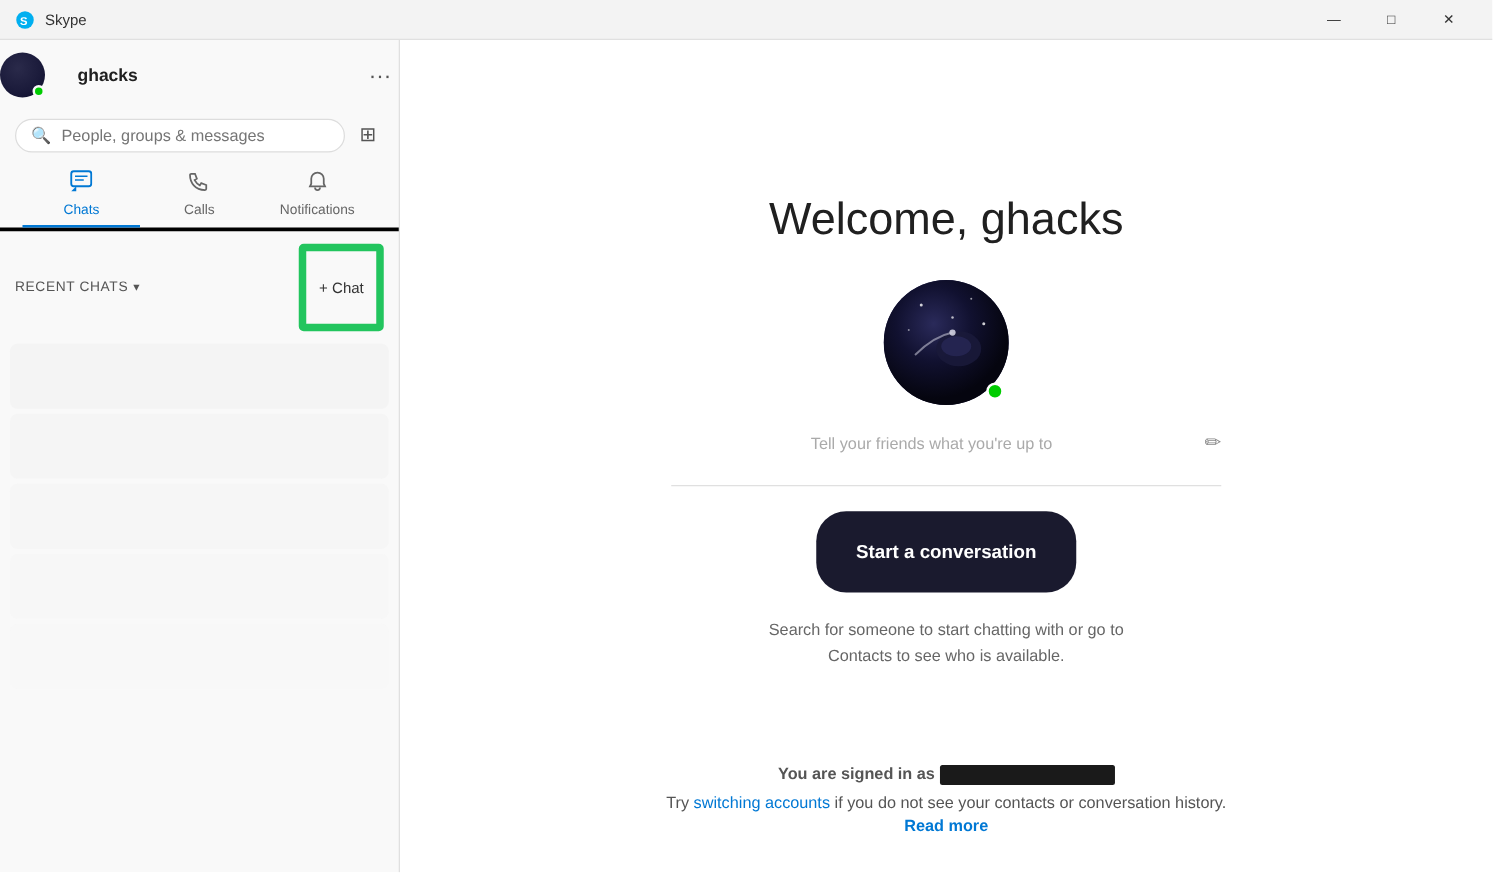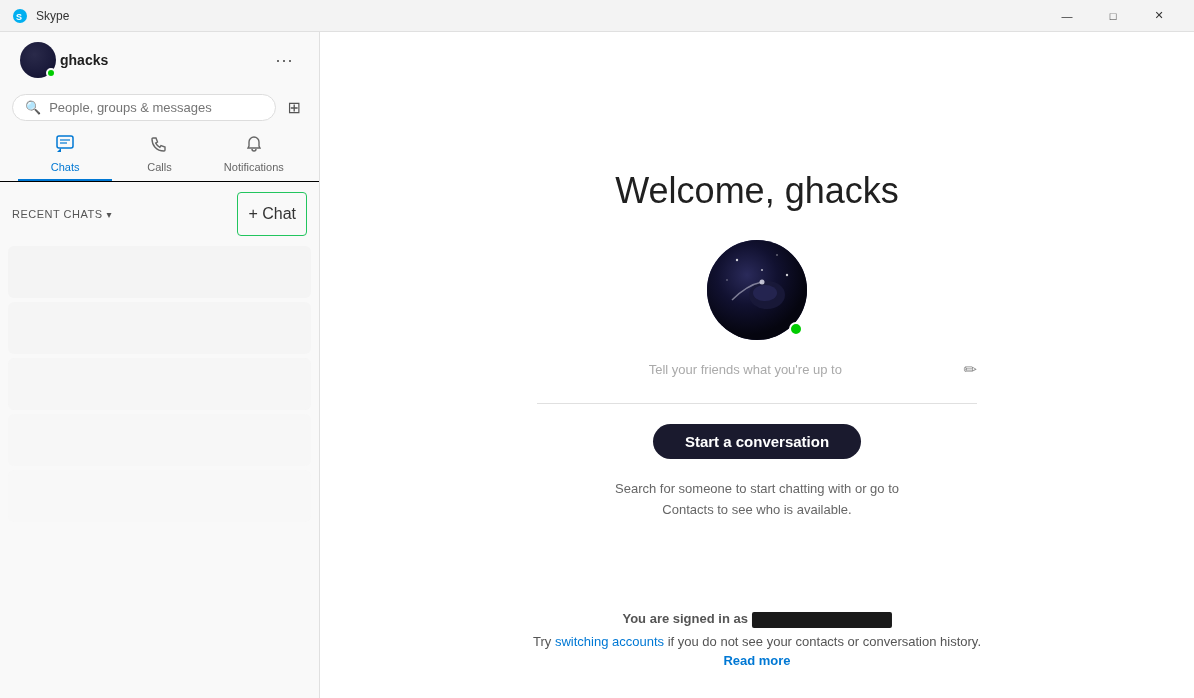--- a/index.html
+++ b/index.html
@@ -36,22 +36,22 @@
       background: #f9f9f9;
       display: flex;
       flex-direction: column;
       border-right: 1px solid #e0e0e0;
       flex-shrink: 0;
     }
 
     
     .profile-row {
       display: flex; align-items: center;
-      padding: 10px 20px;
-      gap: 4px;
+      padding: 10px 0;
+      gap: 26px;
     }
     .avatar-container { position: relative; width: 36px; height: 36px; flex-shrink: 0; }
     .avatar-img {
       width: 36px; height: 36px; border-radius: 50%;
       background: radial-gradient(circle at 40% 35%, #2a2a4a 0%, #1a1a3a 60%, #0a0a2a 100%);
       overflow: hidden;
     }
     .avatar-status {
       position: absolute; bottom: 0; right: 0;
       width: 10px; height: 10px; border-radius: 50%;
@@ -75,21 +75,21 @@
       border: none; outline: none; background: none;
       font-size: 13px; color: #333; flex: 1;
     }
     .grid-btn {
       background: none; border: none; cursor: pointer;
       padding: 4px 6px; color: #555; font-size: 16px; border-radius: 4px;
     }
 
     
     .nav-tabs {
-      display: flex; border-bottom: 1px solid #000000;
+      display: flex; border-bottom: 3px solid #000000;
       padding: 0 18px;
     }
     .nav-tab {
       flex: 1; display: flex; flex-direction: column; align-items: center;
       padding: 8px 4px 6px;
       cursor: pointer; color: #666; font-size: 11px; border-bottom: 2px solid transparent;
       gap: 3px; background: none; border-left: none; border-right: none; border-top: none;
     }
     .nav-tab.active { color: #0078d4; border-bottom-color: #0078d4; }
     .nav-tab-icon { font-size: 17px; }
@@ -99,22 +99,22 @@
       display: flex; align-items: center; justify-content: space-between;
       padding: 10px 12px 6px;
     }
     .recent-chats-label {
       font-size: 11px; font-weight: 400; color: #555; letter-spacing: 0.5px;
       display: flex; align-items: center; gap: 4px; cursor: pointer;
     }
     .chevron-icon { font-size: 10px; color: #555; }
     .new-chat-btn {
       display: flex; align-items: center; gap: 4px;
-      background: none; border: 1px solid #22c55e; border-radius: 4px;
-      padding: 12px 10px; font-size: 16px; color: #333; cursor: pointer;
+      background: none; border: 6px solid #22c55e; border-radius: 4px;
+      padding: 22px 10px; font-size: 12px; color: #333; cursor: pointer;
     }
 
     
     .recent-chats-list { flex: 1; overflow-y: auto; }
 
     
     .placeholder-item {
       height: 52px; margin: 4px 8px; border-radius: 6px;
       background: #f0f0f0;
     }
@@ -153,21 +153,21 @@
     }
     .status-text {
       flex: 1; font-size: 13px; color: #aaa; text-align: center;
     }
     .edit-icon { color: #888; font-size: 16px; cursor: pointer; }
 
     
     .cta-btn {
       background: #1a1a2e; color: #fff;
       border: none; border-radius: 24px;
-      padding: 9px 32px; font-size: 15px; font-weight: 700;
+      padding: 24px 32px; font-size: 15px; font-weight: 700;
       cursor: pointer; margin-bottom: 20px;
     }
 
     .cta-description {
       font-size: 13px; color: #666; text-align: center; line-height: 1.6;
       margin-bottom: 40px;
     }
 
     
     .signin-notice {

